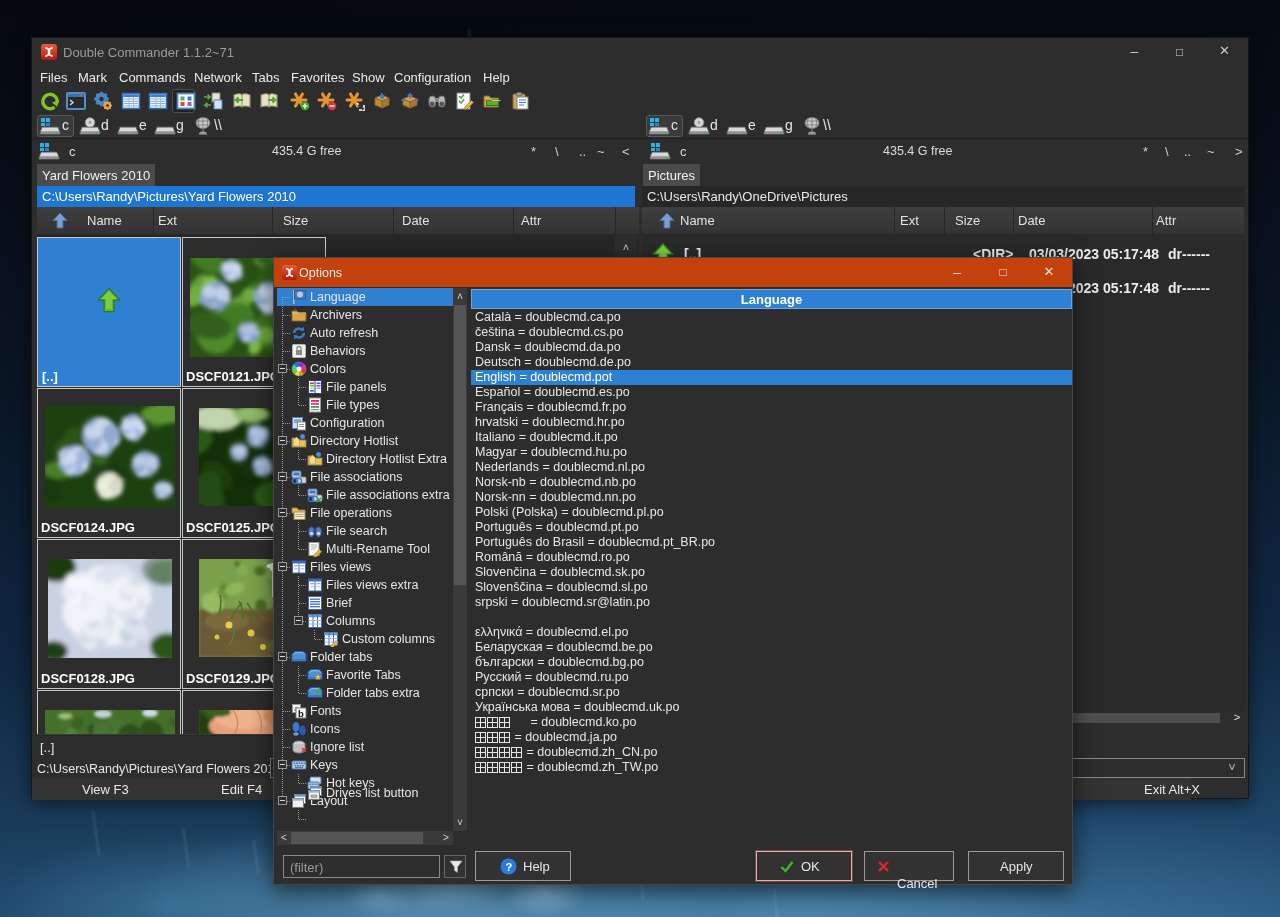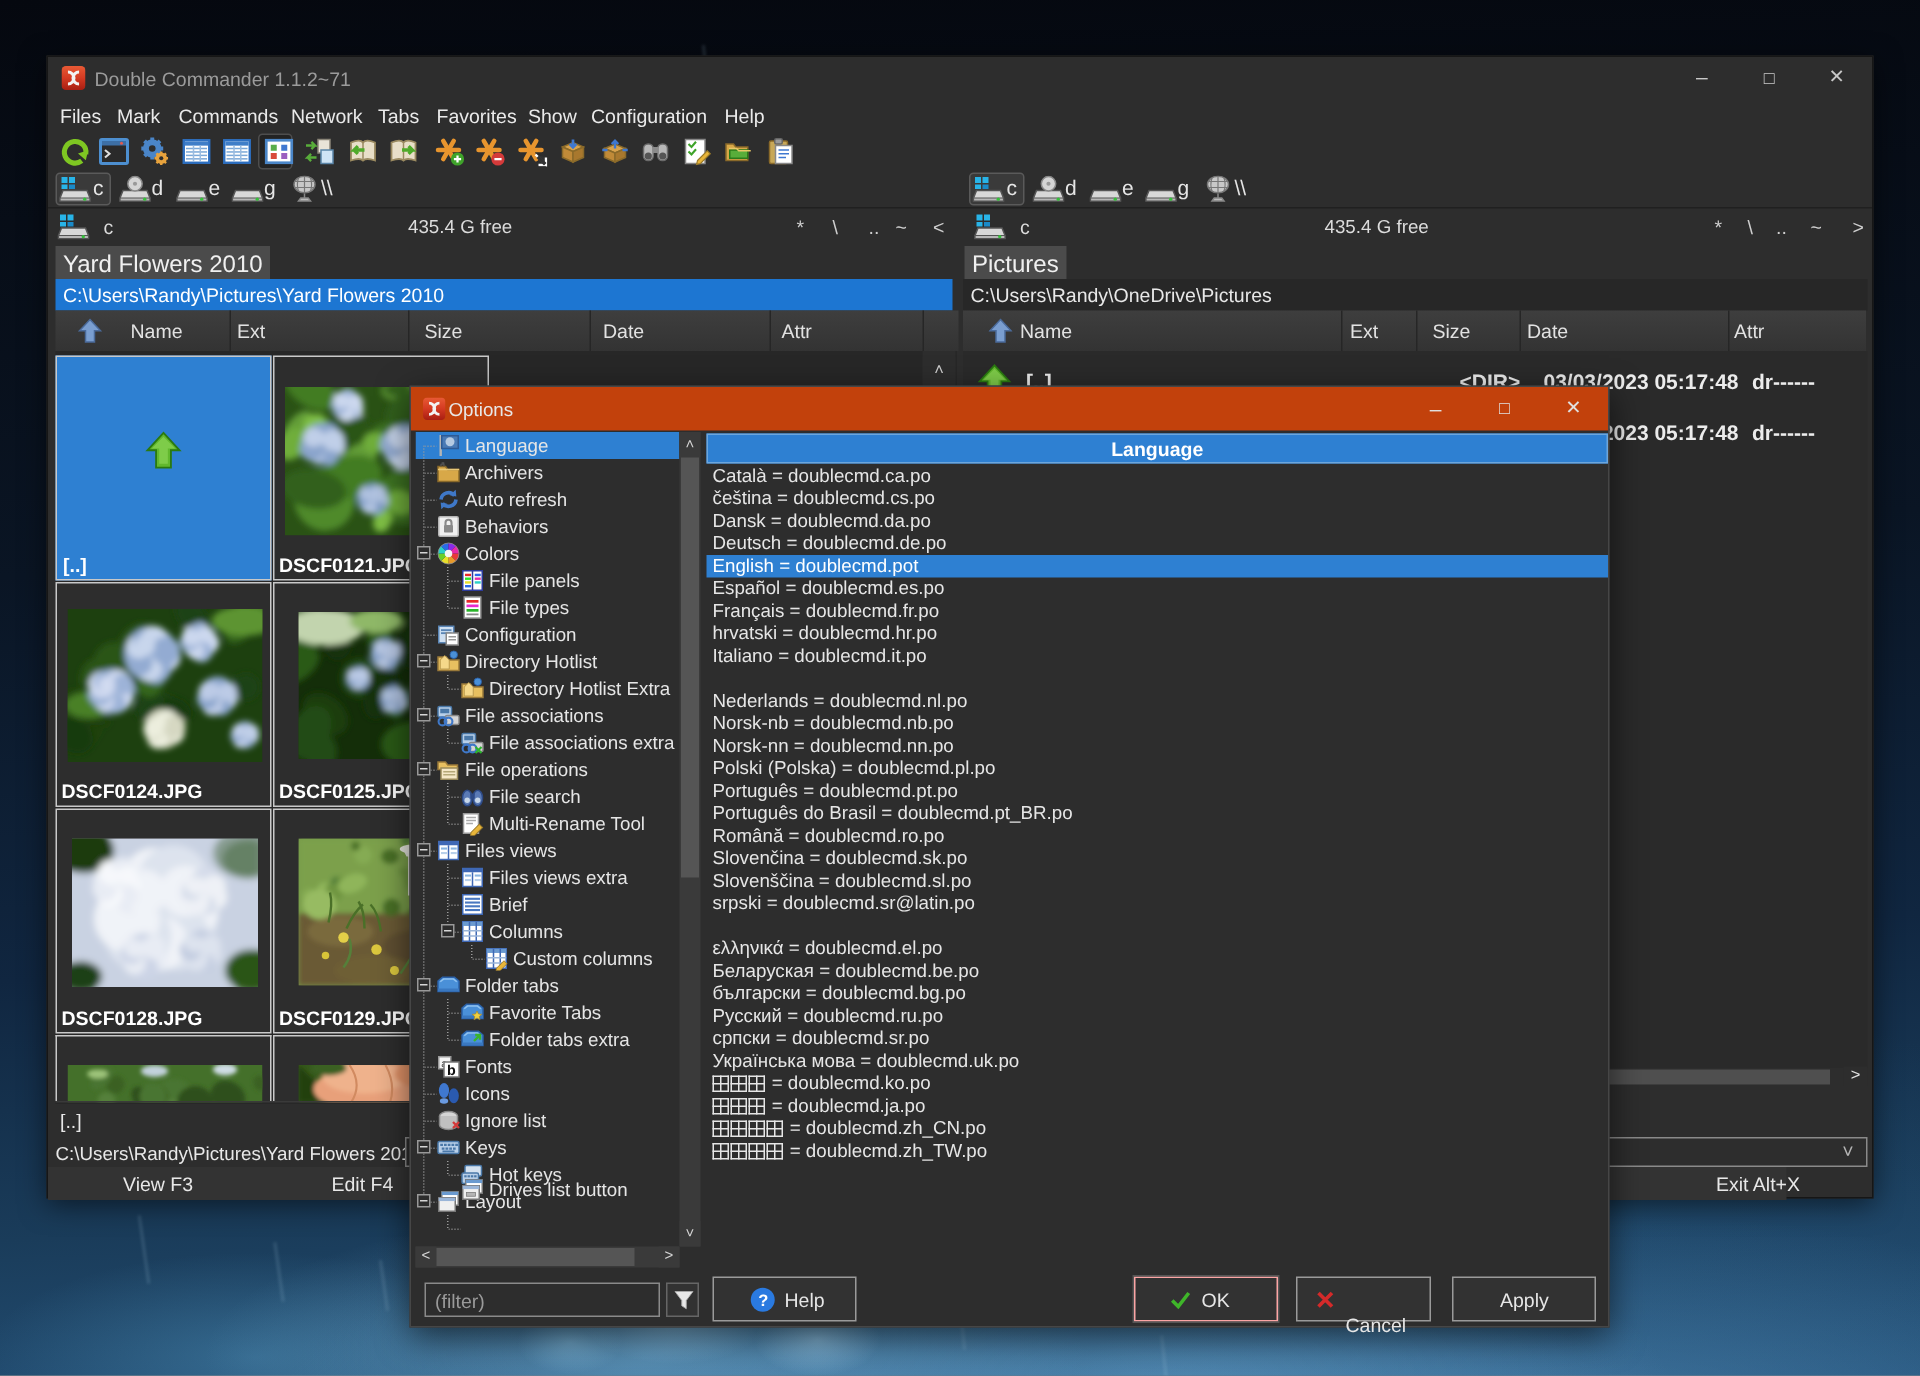--- a/index.html
+++ b/index.html
@@ -29,21 +29,21 @@
 #menubar { position:absolute; left:0; top:28px; width:100%; height:23px; }
 #menubar span { position:absolute; top:4px; color:#eaeaea; font-size:13px; }
 #toolbar { position:absolute; left:0; top:51px; width:100%; height:24px; }
 #toolbar svg { position:absolute; top:3px; }
 .tbsel { position:absolute; background:#232323; border:1px solid #4e4e4e; border-radius:3px; }
 #drivebar { position:absolute; left:0; top:75px; width:100%; height:26px; border-bottom:1px solid #202020; }
 .drvbtn { position:absolute; top:2px; height:22px; border:1px solid #5a5a5a; border-radius:3px; background:#3a3a3a; }
 .drv { position:absolute; font-size:14px; color:#e6e6e6; }
 #drivebar svg { position:absolute; }
 .freerow { position:absolute; top:101px; height:25px; color:#dcdcdc; font-size:13px; }
-.tab { position:absolute; top:126px; height:22px; background:#4b4b4b; color:#f0f0f0; font-size:16px; padding:4px 5px 0 5px; }
+.tab { position:absolute; top:126px; height:22px; background:#4b4b4b; color:#f0f0f0; font-size:13px; padding:4px 5px 0 5px; }
 .pathbar { position:absolute; top:148px; height:21px; background:#1d76d2; color:#fff; font-size:13px; padding:3px 0 0 5px; }
 .pathbar2 { position:absolute; top:148px; height:21px; background:#272727; color:#e8e8e8; font-size:13px; padding:3px 0 0 5px; }
 .hdrrow { position:absolute; top:169px; height:27px; background:linear-gradient(#3e3e3e,#333333); }
 .hdrrow .col { position:absolute; top:6px; color:#e2e2e2; font-size:13px; }
 .hdrrow .sep { position:absolute; top:0; width:1px; height:27px; background:#262626; }
 .filearea { position:absolute; top:196px; background:#272727; }
 .cell { position:absolute; width:144px; height:150px; border:1px solid #c9c9c9; background:#2d2d2d; }
 .cell .lbl { position:absolute; left:0; bottom:0; width:100%; height:21px; color:#fff; font-weight:bold; font-size:13px; text-align:left; padding:4px 0 0 3px; }
 .ph { position:absolute; }
 .frow { position:absolute; color:#ececec; font-weight:bold; font-size:14px; white-space:nowrap; }
@@ -1252,37 +1252,38 @@
 <div id="listhdr">Language</div>
 <div class="li" style="top:21px;">Català = doublecmd.ca.po</div>
 <div class="li" style="top:36px;">čeština = doublecmd.cs.po</div>
 <div class="li" style="top:51px;">Dansk = doublecmd.da.po</div>
 <div class="li" style="top:66px;">Deutsch = doublecmd.de.po</div>
 <div class="li lisel" style="top:81px;">English = doublecmd.pot</div>
 <div class="li" style="top:96px;">Español = doublecmd.es.po</div>
 <div class="li" style="top:111px;">Français = doublecmd.fr.po</div>
 <div class="li" style="top:126px;">hrvatski = doublecmd.hr.po</div>
 <div class="li" style="top:141px;">Italiano = doublecmd.it.po</div>
+<div class="li" style="top:156px;">Magyar = doublecmd.hu.po</div>
 <div class="li" style="top:171px;">Nederlands = doublecmd.nl.po</div>
 <div class="li" style="top:186px;">Norsk-nb = doublecmd.nb.po</div>
 <div class="li" style="top:201px;">Norsk-nn = doublecmd.nn.po</div>
 <div class="li" style="top:216px;">Polski (Polska) = doublecmd.pl.po</div>
 <div class="li" style="top:231px;">Português = doublecmd.pt.po</div>
 <div class="li" style="top:246px;">Português do Brasil = doublecmd.pt_BR.po</div>
 <div class="li" style="top:261px;">Română = doublecmd.ro.po</div>
 <div class="li" style="top:276px;">Slovenčina = doublecmd.sk.po</div>
 <div class="li" style="top:291px;">Slovenščina = doublecmd.sl.po</div>
 <div class="li" style="top:306px;">srpski = doublecmd.sr@latin.po</div>
 <div class="li" style="top:336px;">ελληνικά = doublecmd.el.po</div>
 <div class="li" style="top:351px;">Беларуская = doublecmd.be.po</div>
 <div class="li" style="top:366px;">български = doublecmd.bg.po</div>
 <div class="li" style="top:381px;">Русский = doublecmd.ru.po</div>
 <div class="li" style="top:396px;">српски = doublecmd.sr.po</div>
 <div class="li" style="top:411px;">Українська мова = doublecmd.uk.po</div>
-<div class="li" style="top:426px;"><span class="cjk"></span><span class="cjk"></span><span class="cjk"></span><span style="vertical-align:2px;"> = doublecmd.ko.po</span></div>
+<div class="li" style="top:426px;"><span class="cjk"></span><span class="cjk"></span><span class="cjk"></span><span style="vertical-align:2px;padding-left:16px;"> = doublecmd.ko.po</span></div>
 <div class="li" style="top:441px;"><span class="cjk"></span><span class="cjk"></span><span class="cjk"></span><span style="vertical-align:2px;"> = doublecmd.ja.po</span></div>
 <div class="li" style="top:456px;"><span class="cjk"></span><span class="cjk"></span><span class="cjk"></span><span class="cjk"></span><span style="vertical-align:2px;"> = doublecmd.zh_CN.po</span></div>
 <div class="li" style="top:471px;"><span class="cjk"></span><span class="cjk"></span><span class="cjk"></span><span class="cjk"></span><span style="vertical-align:2px;"> = doublecmd.zh_TW.po</span></div>
 </div>
 <div id="filterbox">(filter)</div>
 <div class="abs" style="left:170px; top:597px; width:22px; height:23px; border:1px solid #666; background:#323232;">
 <svg style="position:absolute; left:3px; top:3px;" width="16" height="16" viewBox="0 0 16 16">
         <path d="M2 2 h12 l-4.5 6 v5.5 l-3 -2 v-3.5 z" fill="#e8e8e8" stroke="#aaa" stroke-width="0.6"></path>
       </svg>
 </div>

